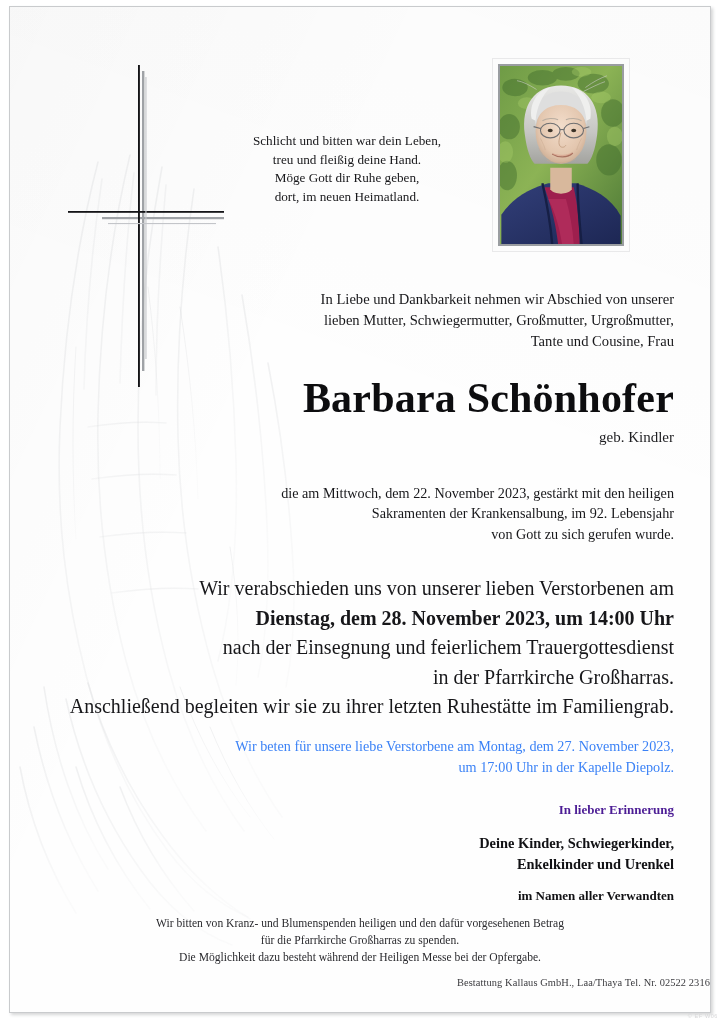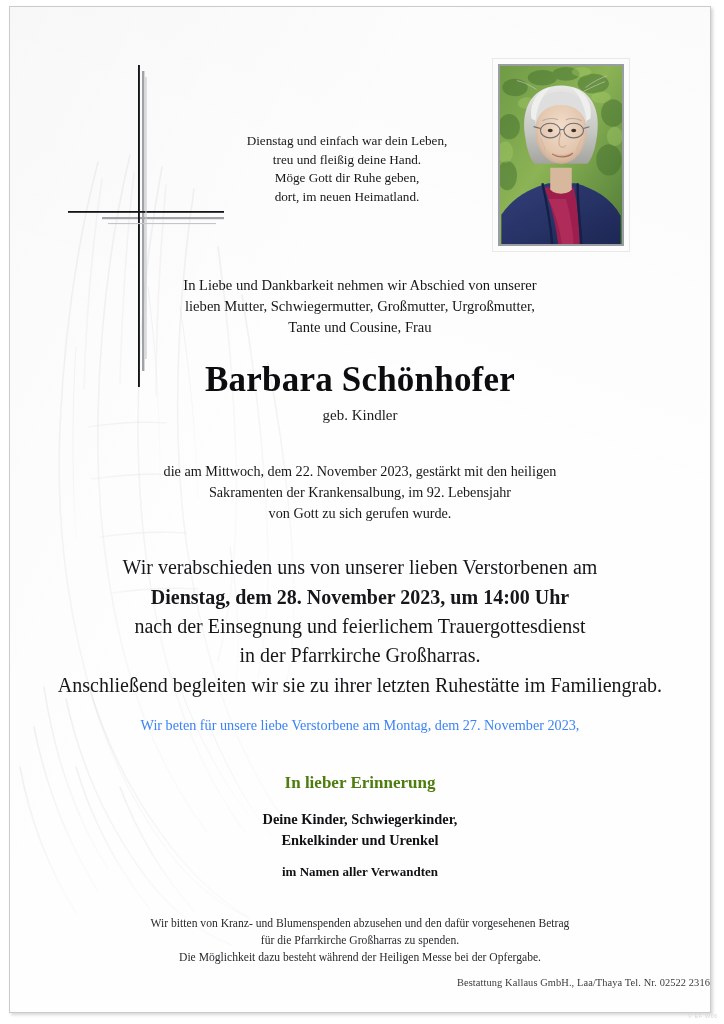--- a/index.html
+++ b/index.html
@@ -99,33 +99,33 @@
     text-align: center;
     font-size: 13.2px;
     line-height: 1.42;
     color: #17171a;
   }
 
   
   .content {
     position: absolute;
     left: 36px;
-    top: 268px;
+    top: 282px;
     width: 628px;
-    text-align: center;
+    text-align: right;
   }
   .blk { margin: 0; }
   .intro {
     font-size: 14.6px;
     line-height: 1.43;
     color: #17171a;
   }
   .name {
     margin-top: 24px;
-    font-size: 35px;
+    font-size: 42px;
     font-weight: bold;
     letter-spacing: 0.2px;
     line-height: 1.05;
     color: #0d0d0f;
   }
   .maiden {
     margin-top: 9px;
     font-size: 15px;
     color: #1d1d20;
   }
@@ -142,25 +142,25 @@
     color: #17171a;
   }
   .farewell .strong { font-weight: bold; }
   .rosary {
     margin-top: 15px;
     font-size: 14.2px;
     line-height: 1.45;
     color: #3b82f6;
   }
   .memory {
-    margin-top: 35px;
-    font-size: 17px;
+    margin-top: 23px;
+    font-size: 13px;
     font-weight: bold;
     line-height: 1.45;
-    color: #4d7c0f;
+    color: #4c1d95;
   }
   .family {
     margin-top: 14px;
     font-size: 14.4px;
     font-weight: bold;
     line-height: 1.45;
     color: #111114;
   }
   .relatives {
     margin-top: 13px;
@@ -368,21 +368,21 @@
             <path d="M48 96 C56 100 70 100 78 95"></path>
             <path d="M40 84 C42 88 44 91 46 93"></path>
           </g>
 
           <rect width="126" height="182" fill="none"></rect>
         </svg>
       </div>
     </div>
 
     <div class="verse">
-      <div>Dienstag und einfach war dein Leben,</div>
+      <div>Schlicht und bitten war dein Leben,</div>
       <div>treu und fleißig deine Hand.</div>
       <div>Möge Gott dir Ruhe geben,</div>
       <div>dort, im neuen Heimatland.</div>
     </div>
 
     <div class="content">
 
       <div class="blk intro">
         <div>In Liebe und Dankbarkeit nehmen wir Abschied von unserer</div>
         <div>lieben Mutter, Schwiegermutter, Großmutter, Urgroßmutter,</div>
@@ -401,34 +401,35 @@
       <div class="blk farewell">
         <div>Wir verabschieden uns von unserer lieben Verstorbenen am</div>
         <div class="strong">Dienstag, dem 28. November 2023, um 14:00 Uhr</div>
         <div>nach der Einsegnung und feierlichem Trauergottesdienst</div>
         <div>in der Pfarrkirche Großharras.</div>
         <div>Anschließend begleiten wir sie zu ihrer letzten Ruhestätte im Familiengrab.</div>
       </div>
 
       <div class="blk rosary">
         <div>Wir beten für unsere liebe Verstorbene am Montag, dem 27. November 2023,</div>
+        <div>um 17:00 Uhr in der Kapelle Diepolz.</div>
       </div>
 
       <div class="blk memory">In lieber Erinnerung</div>
 
       <div class="blk family">
         <div>Deine Kinder, Schwiegerkinder,</div>
         <div>Enkelkinder und Urenkel</div>
       </div>
 
       <div class="blk relatives">im Namen aller Verwandten</div>
     </div>
 
     <div class="donation">
-      <div>Wir bitten von Kranz- und Blumenspenden abzusehen und den dafür vorgesehenen Betrag</div>
+      <div>Wir bitten von Kranz- und Blumenspenden heiligen und den dafür vorgesehenen Betrag</div>
       <div>für die Pfarrkirche Großharras zu spenden.</div>
       <div>Die Möglichkeit dazu besteht während der Heiligen Messe bei der Opfergabe.</div>
     </div>
 
     <div class="imprint">Bestattung Kallaus GmbH., Laa/Thaya Tel. Nr. 02522 2316</div>
 
   </div>
 
   <div class="corner-mark">© EF W06</div>
 

